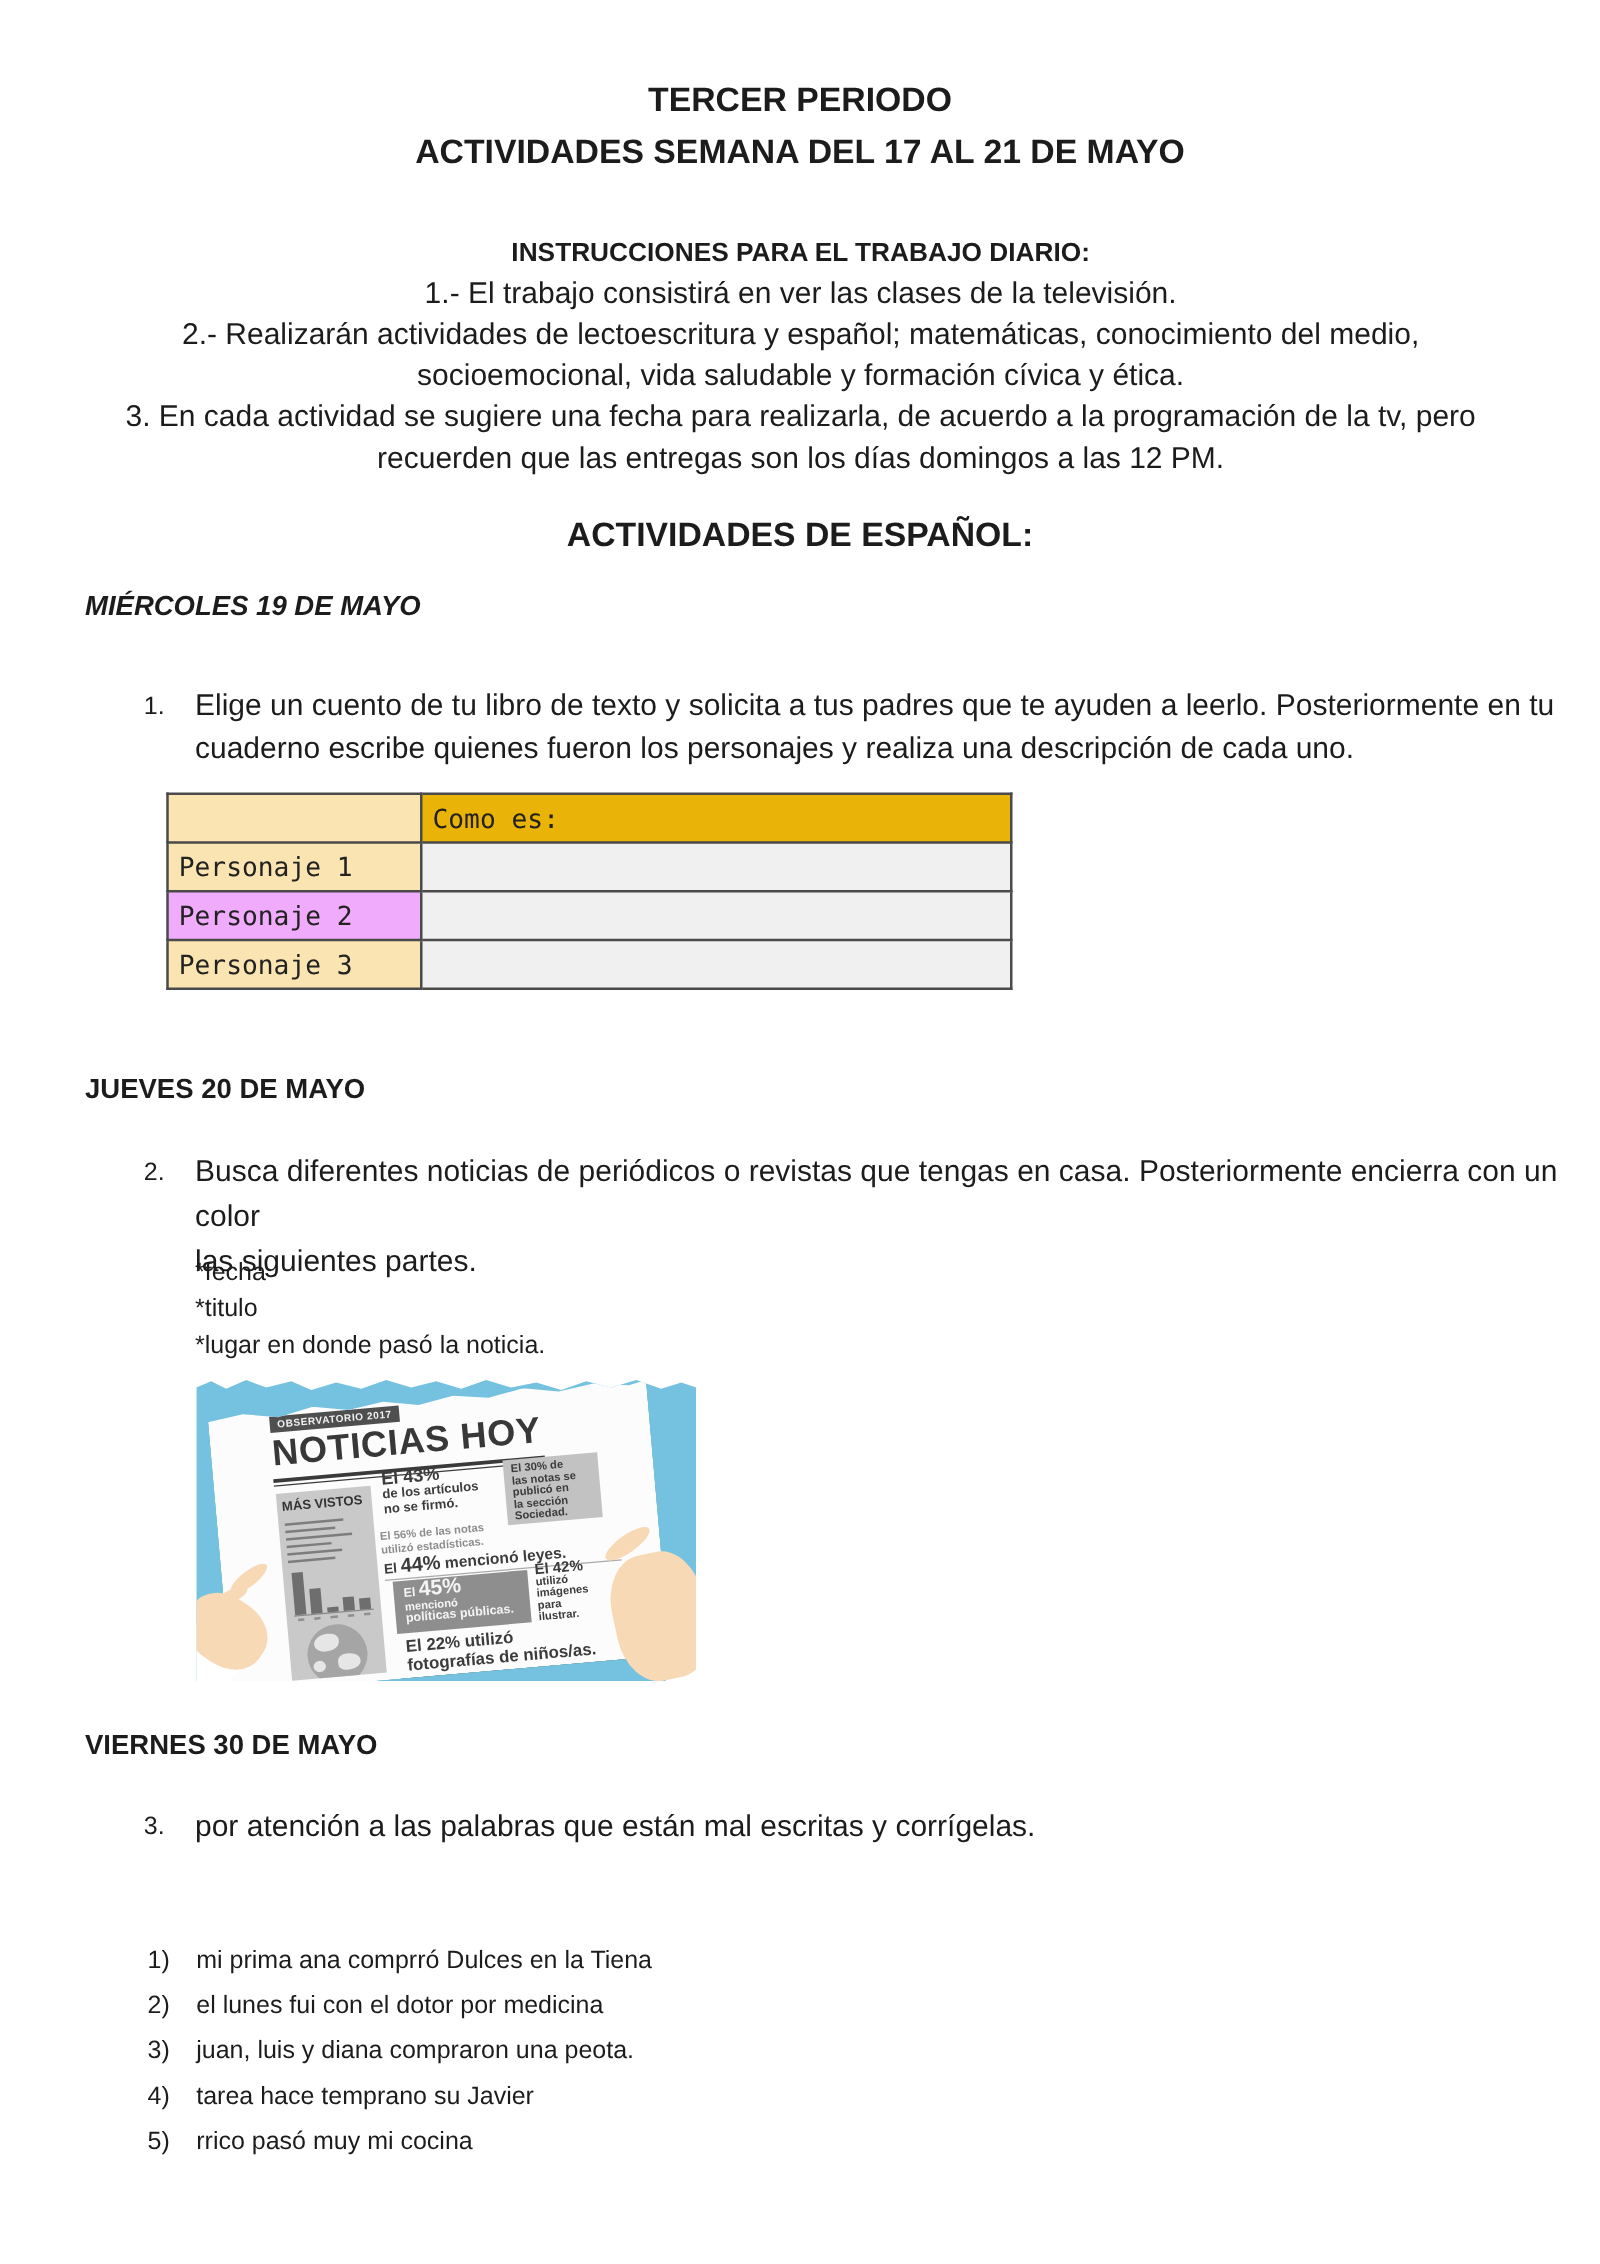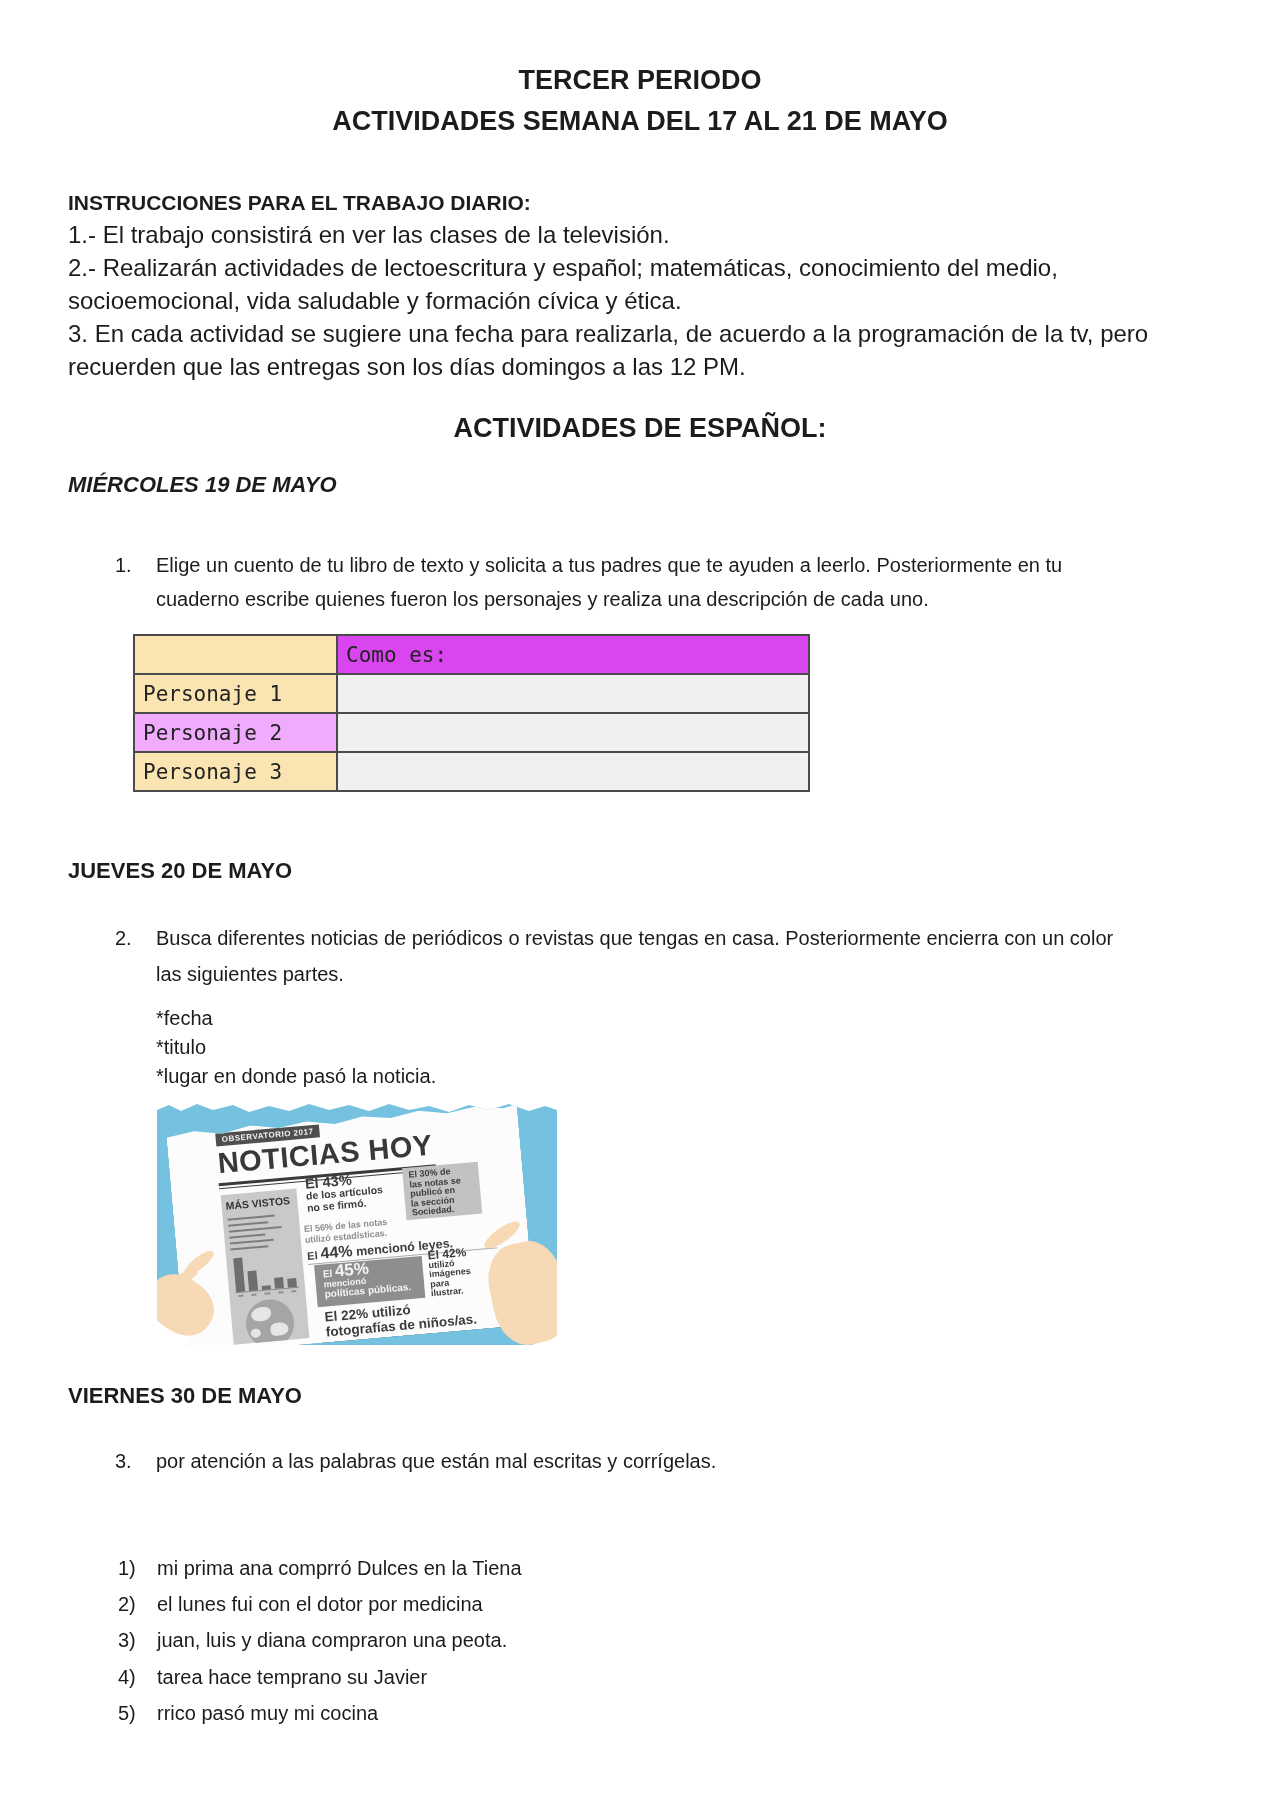--- a/index.html
+++ b/index.html
@@ -1,29 +1,29 @@
 <!DOCTYPE html>
 <html><head>
 <meta charset="utf-8">
 <style>
   html,body{margin:0;padding:0;background:#fff;}
   .page{position:relative;width:1280px;height:1811px;background:#ffffff;overflow:hidden;
         font-family:"Liberation Sans",sans-serif;color:#1c1c1c;}
   .doc-title{position:absolute;top:60px;left:0;width:1280px;text-align:center;
              font-size:27px;font-weight:bold;line-height:41px;}
-  .instr{position:absolute;top:187px;left:68px;width:1145px;}
+  .instr{position:absolute;top:187px;left:68px;width:1145px;text-align:center;}
   .instr-head{font-size:21px;font-weight:bold;line-height:31px;}
   .instr-lines{font-size:24px;line-height:33px;}
   .section-title{position:absolute;top:411px;left:0;width:1280px;text-align:center;
                  font-size:27px;font-weight:bold;line-height:34px;}
   .day-head{position:absolute;left:68px;font-size:22px;font-weight:bold;line-height:30px;}
   .h-miercoles{top:470px;font-style:italic;} .h-jueves{top:856px;} .h-viernes{top:1381px;}
   .num-item{position:absolute;left:115px;display:flex;}
   .num-item .num{width:41px;flex:none;font-size:20px;line-height:34px;}
-  .num-item .body{font-size:20px;line-height:34px;}
+  .num-item .body{font-size:24px;line-height:34px;}
   .i1{top:548px;} .i2{top:920px;} .i2 .num,.i2 .body{line-height:36px;}
   .i3{top:1443px;} .i3 .num,.i3 .body{line-height:37px;}
   .bullets{position:absolute;top:1004px;left:156px;font-size:20px;line-height:29px;}
   table.personajes{position:absolute;top:634px;left:133px;width:677px;border-collapse:collapse;
                    font-family:"DejaVu Sans Mono",monospace;font-size:21px;color:#222;}
   table.personajes td{border:2px solid #4a4a4a;height:37px;padding:0 8px;vertical-align:middle;}
   td.ycell{width:185px;}
   .sentences{position:absolute;top:1550px;left:118px;}
   .sentence{display:flex;height:36.4px;align-items:center;font-size:20px;}
   .sentence .snum{width:39px;flex:none;}
@@ -115,21 +115,21 @@
     <div class="body">
       <div>Elige un cuento de tu libro de texto y solicita a tus padres que te ayuden a leerlo. Posteriormente en tu</div>
       <div>cuaderno escribe quienes fueron los personajes y realiza una descripción de cada uno.</div>
     </div>
   </div>
 
   <table class="personajes">
     <tbody>
         <tr>
       <td class="ycell" style="background:#F9E4B2"></td>
-      <td style="background:#d946ef">Como es:</td>
+      <td style="background:#eab308">Como es:</td>
     </tr>
     <tr>
       <td class="ycell" style="background:#F9E4B2">Personaje 1</td>
       <td style="background:#F0F0F0"></td>
     </tr>
     <tr>
       <td class="ycell" style="background:#f0abfc">Personaje 2</td>
       <td style="background:#F0F0F0"></td>
     </tr>
     <tr>

